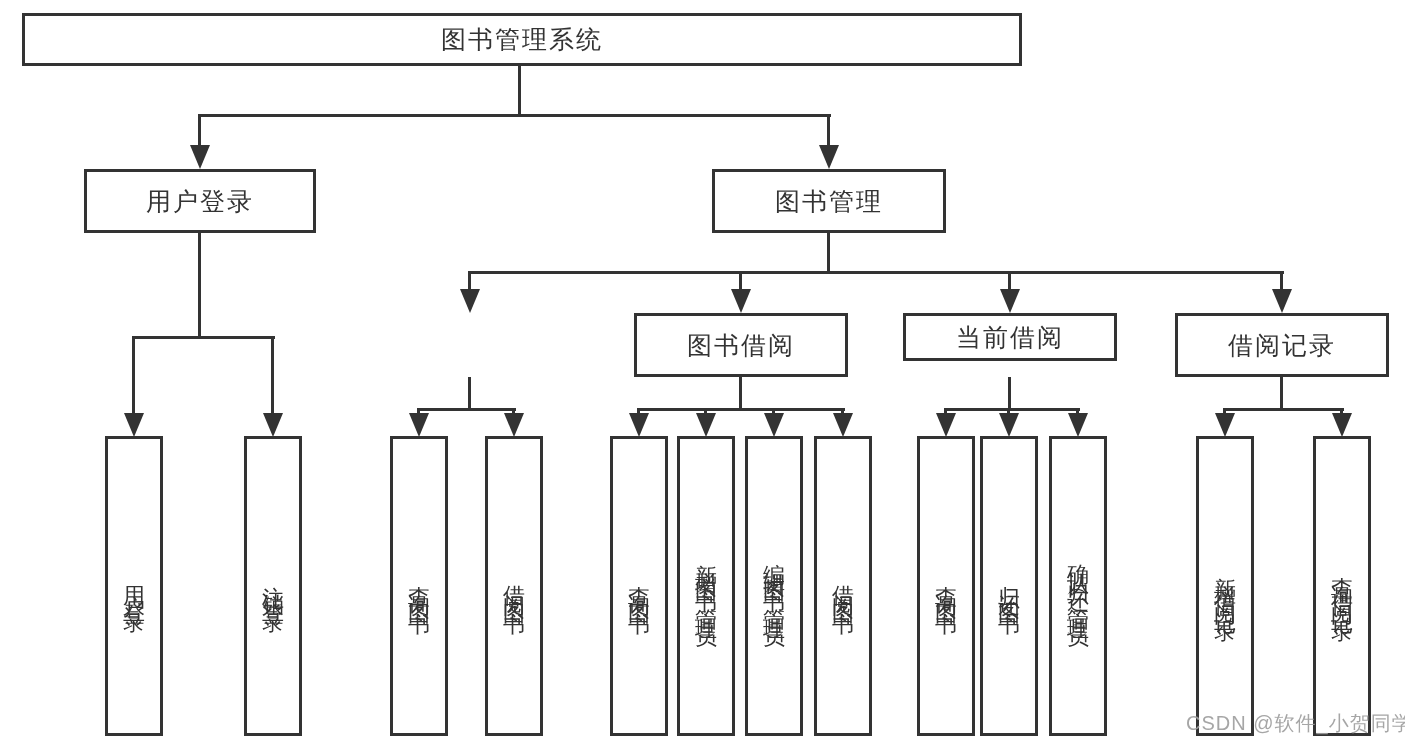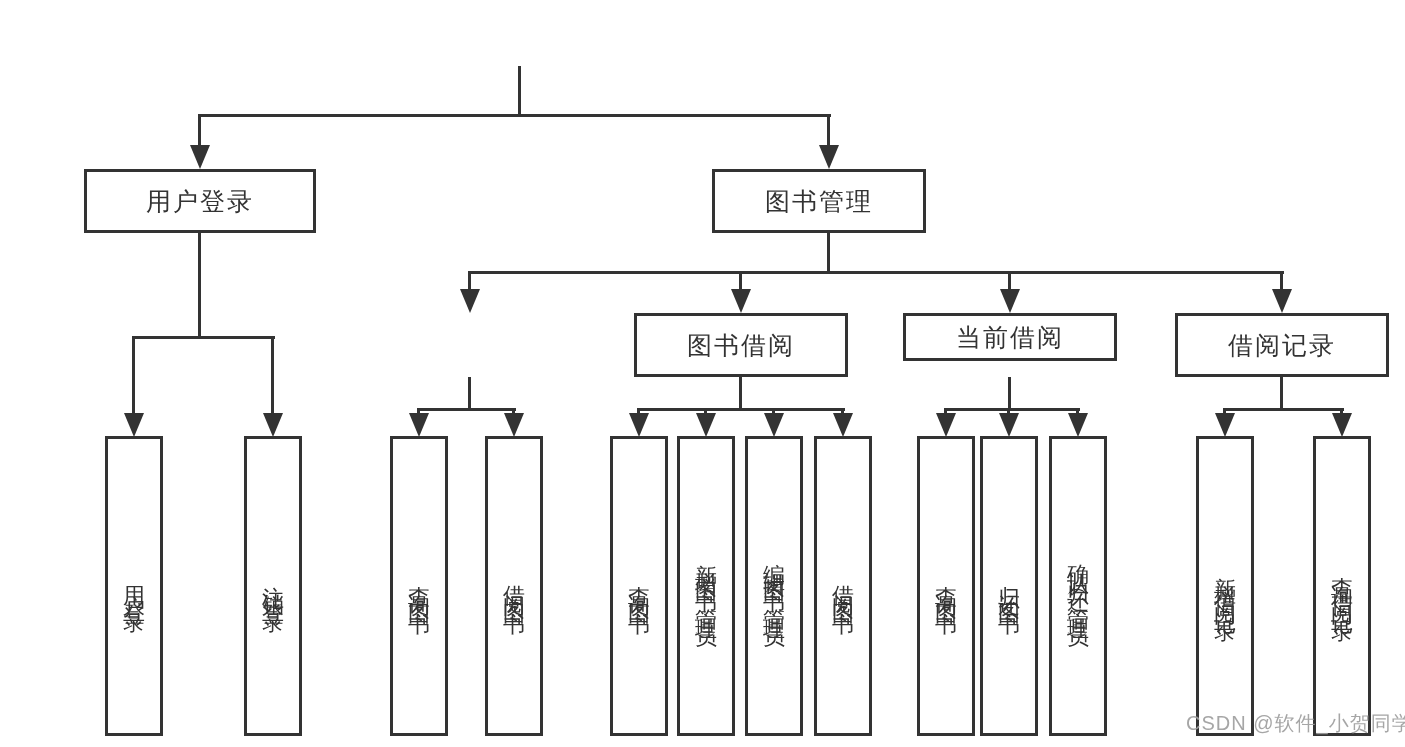--- a/index.html
+++ b/index.html
@@ -74,32 +74,35 @@
     letter-spacing: 1px;
     z-index: 20;
     white-space: nowrap;
   }
 </style>
 </head>
 <body>
 
 <div id="canvas">
 
+  <div class="hbox" style="left:22px; top:13px; width:1000px; height:53px;">
+    <span>图书管理系统</span>
+  </div>
 
   <div class="line" style="left:518px; top:66px; width:3px; height:48px;"></div>
   <div class="line" style="left:198px; top:114px; width:633px; height:3px;"></div>
   <div class="line" style="left:198px; top:114px; width:3px; height:34px;"></div>
   <div class="arrow" style="left:190px; top:145px;"></div>
   <div class="line" style="left:827px; top:114px; width:3px; height:34px;"></div>
   <div class="arrow" style="left:819px; top:145px;"></div>
 
   <div class="hbox" style="left:84px; top:169px; width:232px; height:64px;">
     <span>用户登录</span>
   </div>
-  <div class="hbox" style="left:712px; top:169px; width:214px; height:64px;">
+  <div class="hbox" style="left:712px; top:169px; width:234px; height:64px;">
     <span>图书管理</span>
   </div>
 
   <div class="line" style="left:198px; top:233px; width:3px; height:103px;"></div>
   <div class="line" style="left:132px; top:336px; width:143px; height:3px;"></div>
   <div class="line" style="left:132px; top:336px; width:3px; height:81px;"></div>
   <div class="arrow" style="left:124px; top:413px;"></div>
   <div class="line" style="left:271px; top:336px; width:3px; height:81px;"></div>
   <div class="arrow" style="left:263px; top:413px;"></div>
 

